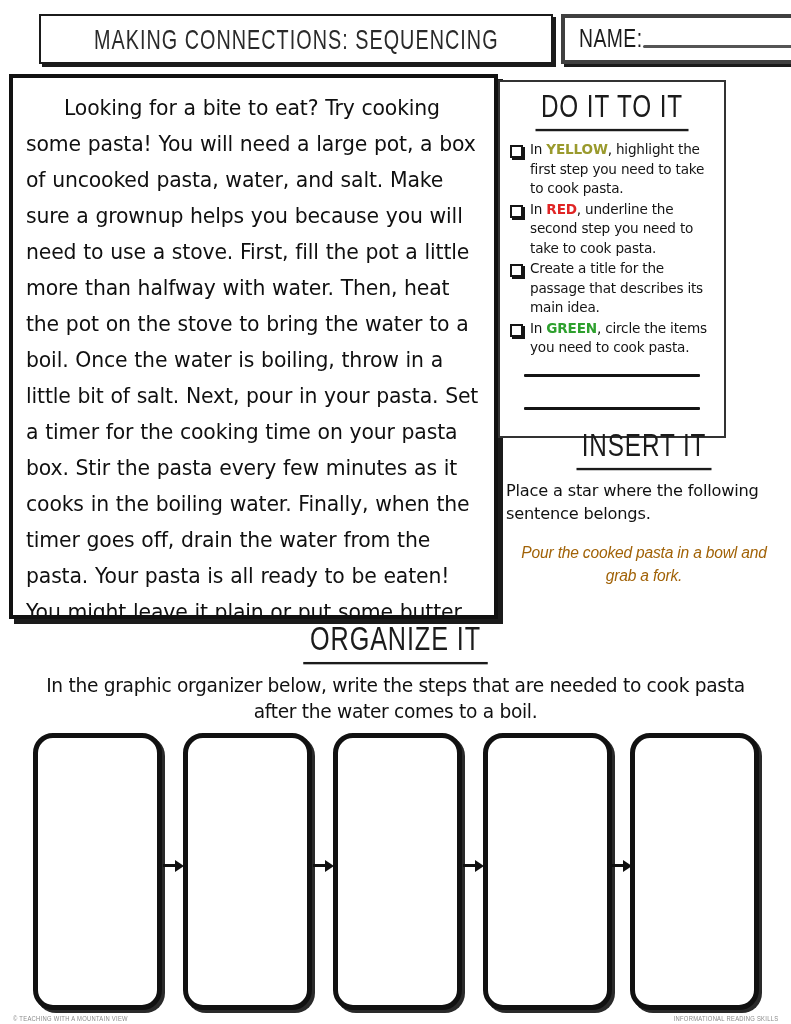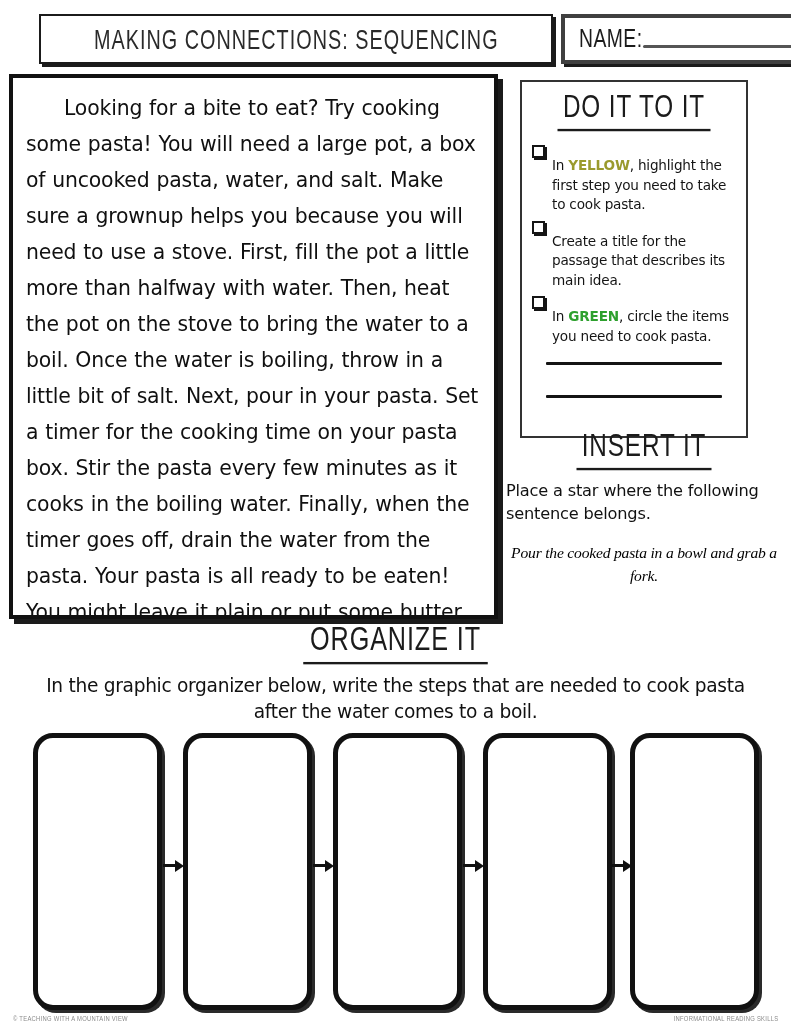--- a/index.html
+++ b/index.html
@@ -76,21 +76,21 @@
     font-size:20.4px;
     line-height:36px;
     color:#101010;
     text-indent:38px;
     letter-spacing:-0.15px;
     word-spacing:0.5px;
   }
 
   
   .doit-box{
-    position:absolute;left:520px;top:80px;
+    position:absolute;left:498px;top:80px;
     width:228px;height:358px;
     border:2px solid #333333;
     background:#ffffff;
     box-sizing:border-box;
     padding:8px 10px 16px 10px;
   }
   .section-head{
     text-align:center;
     font-family:"Liberation Sans Narrow","Liberation Sans",sans-serif;
     font-size:27px;
@@ -119,21 +119,20 @@
     box-shadow:2px 2px 0 #151515;
     margin-top:5px;
     box-sizing:border-box;
   }
   .check-text{
     font-family:"DejaVu Sans",sans-serif;
     font-size:13.6px;
     line-height:19.5px;
     color:#141414;
     letter-spacing:-0.2px;
-    margin-top:16px;
   }
   .kw{font-weight:bold;}
   .lines-area{margin-top:16px;}
   .answer-line{
     height:3px;background:#141414;
     margin:0 14px 30px 14px;border-radius:1px;
   }
   .answer-line:last-child{margin-bottom:0;}
 
   
@@ -143,24 +142,24 @@
   }
   .insert-instr{
     font-family:"DejaVu Sans",sans-serif;
     font-size:16.2px;line-height:23px;
     color:#111111;
     margin-top:10px;
     letter-spacing:-0.2px;
   }
   .insert-sentence{
     text-align:center;
-    font-family:Liberation Serif, serif;
+    font-family:Liberation Sans, sans-serif;
     font-style:italic;
     font-size:15.6px;line-height:23px;
-    color:#000000;
+    color:#a16207;
     margin-top:16px;
     letter-spacing:-0.2px;
   }
 
   
   .organize-sec{
     position:absolute;left:9px;top:624px;width:773px;
   }
   .organize-head{
     text-align:center;
@@ -259,20 +258,26 @@
 
   <div class="doit-box">
     <div class="section-head">
       <span>DO IT TO IT</span>
     </div>
     <ul class="check-list">
       <li class="check-item">
         <span class="checkbox"></span>
         <span class="check-text">
           <span>In </span><span class="kw" style="color: rgb(154, 154, 45);">YELLOW</span><span>, highlight the first step you need to take to cook pasta.</span>
+        </span>
+      </li>
+      <li class="check-item">
+        <span class="checkbox"></span>
+        <span class="check-text">
+          <span>In </span><span class="kw" style="color: rgb(224, 37, 37);">RED</span><span>, underline the second step you need to take to cook pasta.</span>
         </span>
       </li>
       <li class="check-item">
         <span class="checkbox"></span>
         <span class="check-text">
           <span>Create a title for the passage that describes its main idea.</span><span class="kw" style="color: rgb(20, 20, 20);"></span><span></span>
         </span>
       </li>
       <li class="check-item">
         <span class="checkbox"></span>

